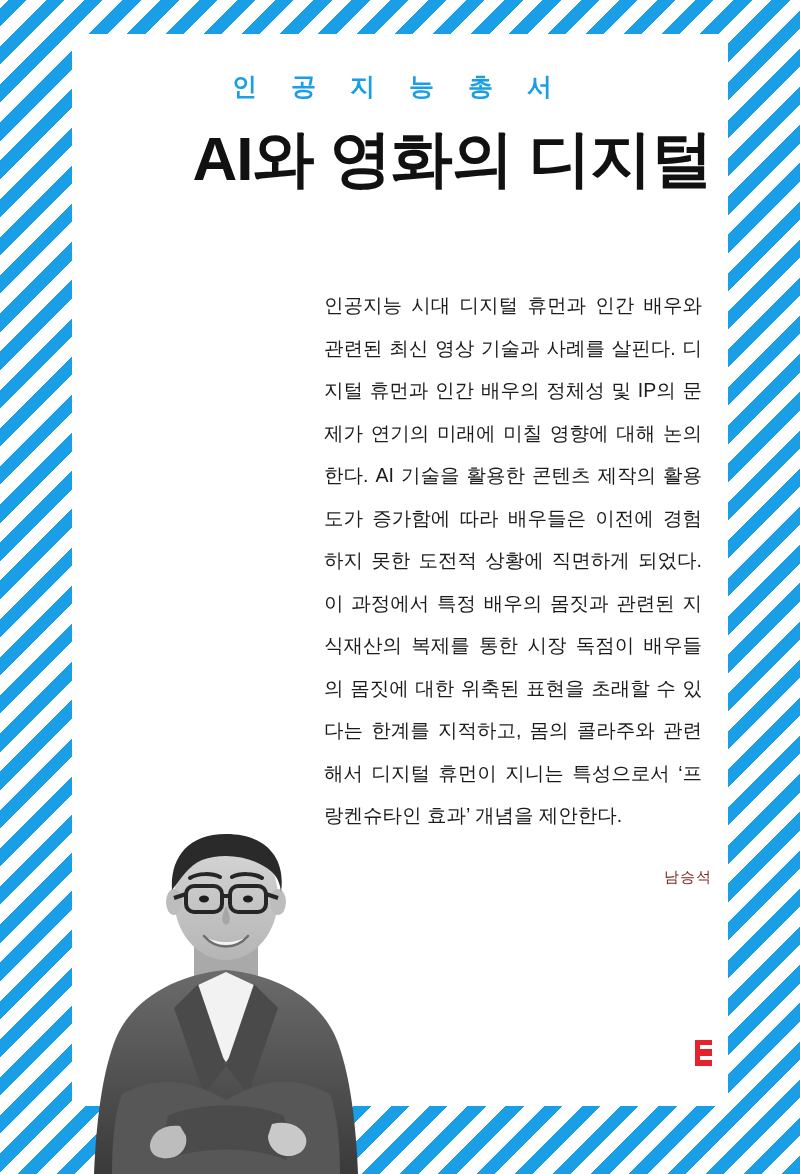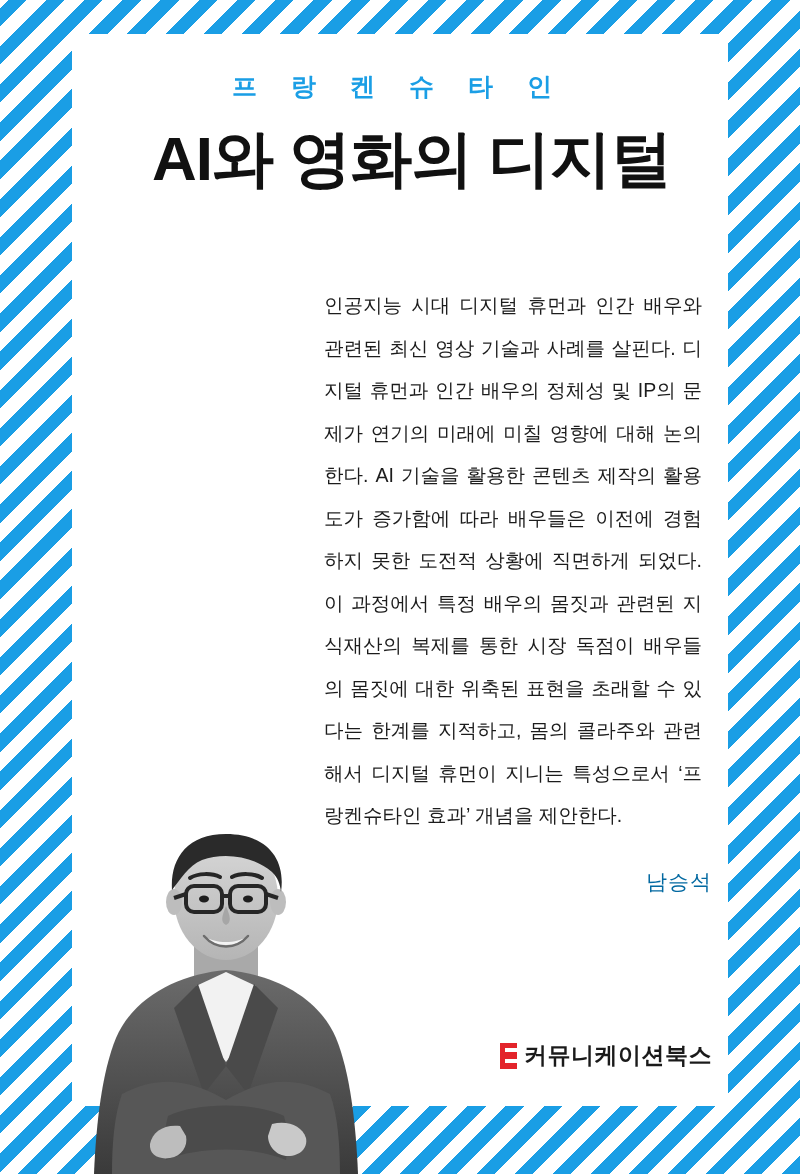--- a/index.html
+++ b/index.html
@@ -57,21 +57,21 @@
     color: #1a9ee5;
     white-space: nowrap;
   }
 
   
   .title {
     position: absolute;
     right: 88px;
     top: 122px;
     width: 560px;
-    text-align: left;
+    text-align: right;
     font-family: "Liberation Sans", sans-serif;
     font-size: 62px;
     line-height: 1.18;
     font-weight: 900;
     letter-spacing: -1px;
     color: #111111;
   }
   .title .line {
     display: block;
   }
@@ -92,22 +92,22 @@
   }
 
   
   .author {
     position: absolute;
     right: 88px;
     top: 868px;
     width: 300px;
     text-align: right;
     font-family: Liberation Sans, sans-serif;
-    font-size: 21px;
-    color: #0369a1;
+    font-size: 15px;
+    color: #7f1d1d;
     letter-spacing: 1px;
   }
 
   
   .publisher {
     position: absolute;
     right: 88px;
     top: 1040px;
     display: flex;
     align-items: center;
@@ -162,21 +162,21 @@
 </style>
 </head>
 <body>
 
 <div id="cover">
 
   <div class="stripes"></div>
 
   <div class="panel"></div>
 
-  <div class="series">프랑켄슈타인</div>
+  <div class="series">인공지능총서</div>
 
   <div class="title">
     <span class="line">AI와 영화의 디지털</span>
   </div>
 
   <div class="desc">인공지능 시대 디지털 휴먼과 인간 배우와 관련된 최신 영상 기술과 사례를 살핀다. 디지털 휴먼과 인간 배우의 정체성 및 IP의 문제가 연기의 미래에 미칠 영향에 대해 논의한다. AI 기술을 활용한 콘텐츠 제작의 활용도가 증가함에 따라 배우들은 이전에 경험하지 못한 도전적 상황에 직면하게 되었다. 이 과정에서 특정 배우의 몸짓과 관련된 지식재산의 복제를 통한 시장 독점이 배우들의 몸짓에 대한 위축된 표현을 초래할 수 있다는 한계를 지적하고, 몸의 콜라주와 관련해서 디지털 휴먼이 지니는 특성으로서 ‘프랑켄슈타인 효과’ 개념을 제안한다.</div>
 
   <div class="author">남승석</div>
 
   <div class="photo">
@@ -247,16 +247,15 @@
         <path d="M150 112 C 146 122, 144 128, 150 131 C 156 128, 154 122, 150 112" fill="#a6a6a6"></path>
 
         <path d="M128 142 C 140 154, 160 154, 172 142 C 160 150, 140 150, 128 142 Z" fill="#f4f4f4"></path>
         <path d="M128 142 C 140 156, 160 156, 172 142" stroke="#6d6d6d" stroke-width="2.5" fill="none" stroke-linecap="round"></path>
       </g>
     </svg>
   </div>
 
   <div class="publisher">
     <span class="pub-mark"></span>
-    <span class="pub-name">커뮤니케이션북스</span>
   </div>
 
 </div>
 
 </body></html>

